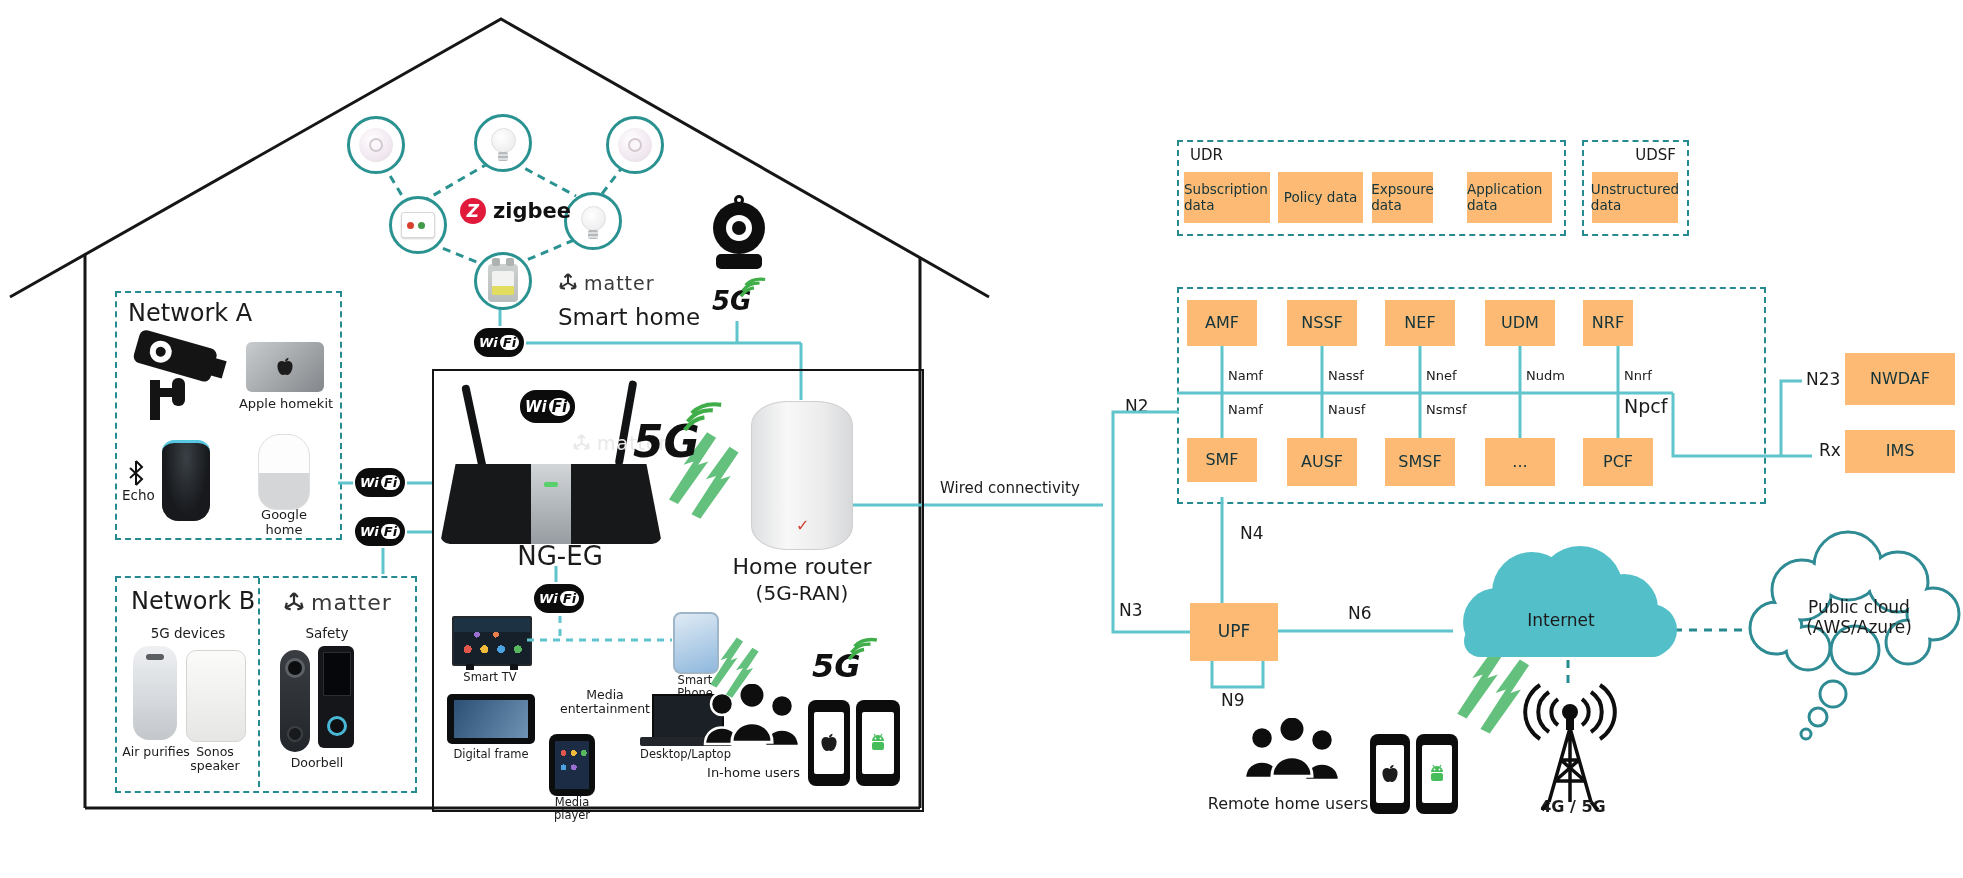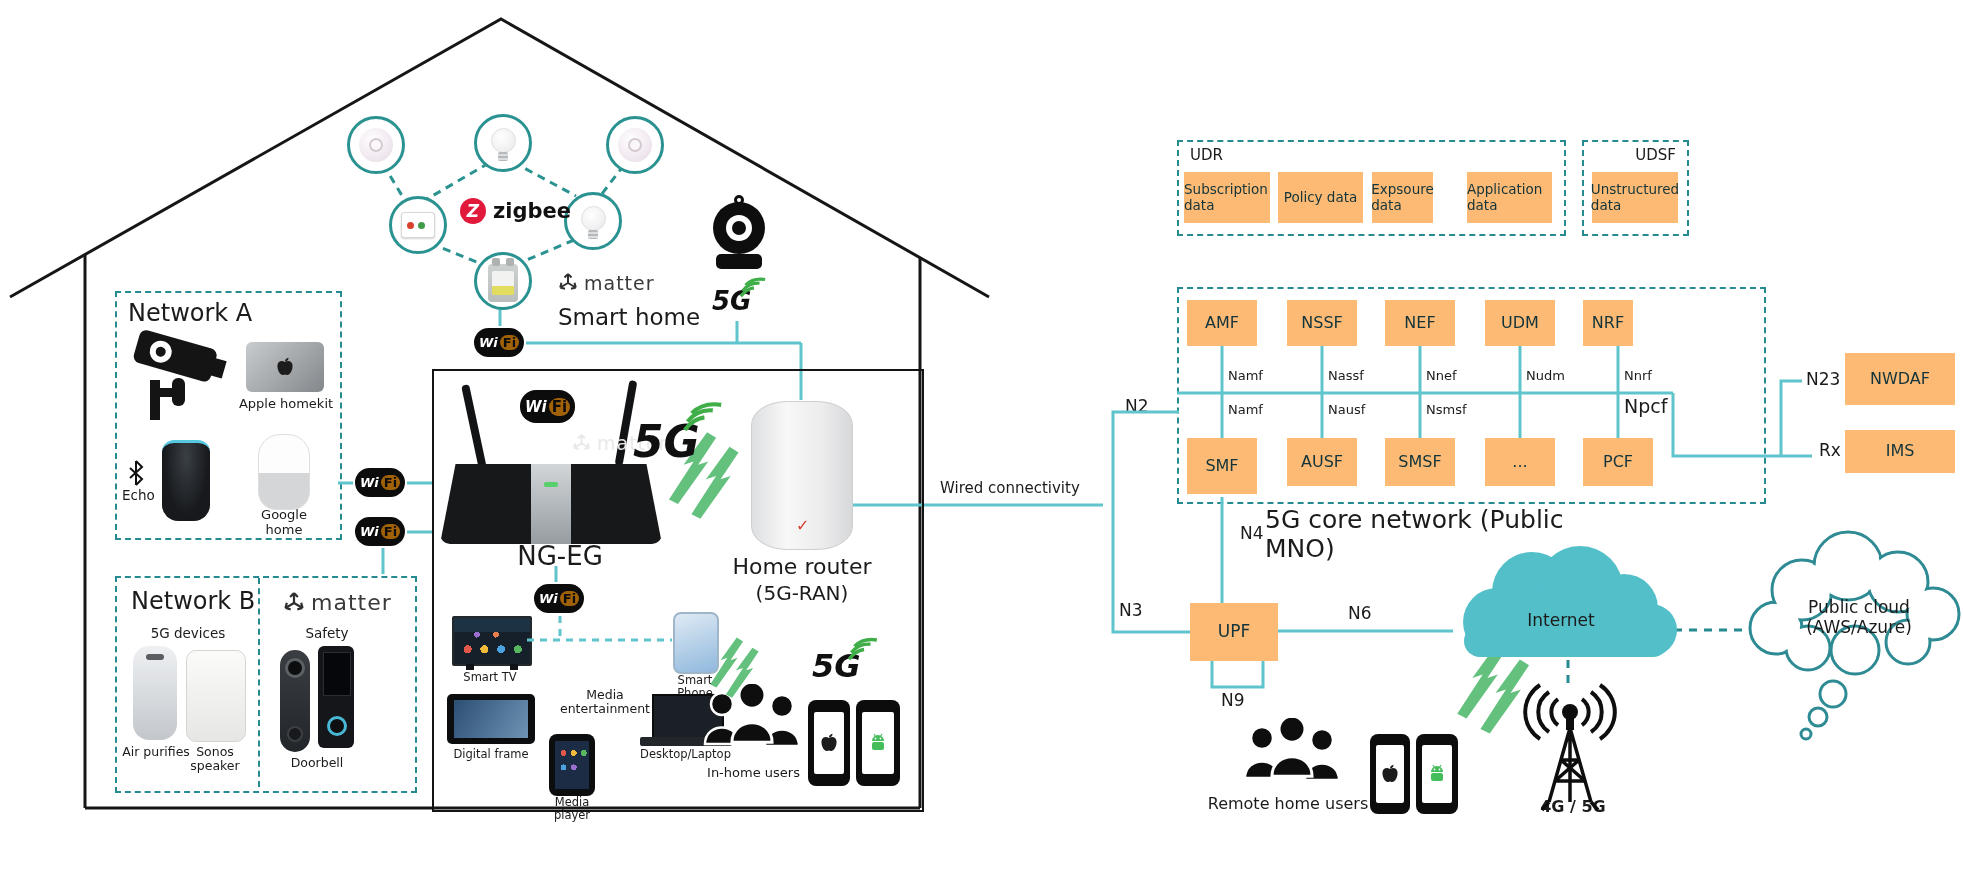--- a/index.html
+++ b/index.html
@@ -12,21 +12,21 @@
   .tbox{position:absolute;background:#fdba74;color:#12343a;display:flex;align-items:center;
         justify-content:center;text-align:left;line-height:1.15;font-size:16px}
   .dashbox{position:absolute;border:2.5px dashed #268a91;background:transparent}
   .solidbox{position:absolute;border:2.5px solid #141414}
   .zc{position:absolute;width:52px;height:52px;border:3px solid #2a9290;border-radius:50%;
       background:#fff;display:flex;align-items:center;justify-content:center;z-index:3}
   
   .wifi{position:absolute;height:29px;background:#0c0c0c;border-radius:16px;display:flex;
         align-items:center;justify-content:center;padding:0 5px;z-index:5;box-shadow:0 0 0 2px #fff}
   .wifi .wi{color:#fff;font-weight:bold;font-style:italic;font-size:13px}
-  .wifi .fi{background:#a16207;color:#0c0c0c;font-weight:bold;font-size:13px;
+  .wifi .fi{background:#ffffff;color:#0c0c0c;font-weight:bold;font-style:italic;font-size:13px;
             border-radius:9px;padding:0 3px;margin-left:2px}
   
   .fiveg{position:absolute;font-weight:bold;font-style:italic;color:#101010;line-height:1;z-index:5}
   .fiveg svg{position:absolute}
   
   .matter{position:absolute;display:flex;align-items:center;gap:6px;color:#3a3a3a;
           font-size:20px;letter-spacing:1px;z-index:5}
   
   .zigbee{position:absolute;display:flex;align-items:center;gap:7px;font-weight:bold;
           font-size:21px;color:#111;z-index:5}
@@ -474,26 +474,25 @@
   <div class="tbox" style="left:1583px;top:300px;width:50px;height:46px">NRF</div>
   <div class="lbl" style="left:1228px;top:369px;font-size:13px">Namf</div>
   <div class="lbl" style="left:1328px;top:369px;font-size:13px">Nassf</div>
   <div class="lbl" style="left:1426px;top:369px;font-size:13px">Nnef</div>
   <div class="lbl" style="left:1526px;top:369px;font-size:13px">Nudm</div>
   <div class="lbl" style="left:1624px;top:369px;font-size:13px">Nnrf</div>
   <div class="lbl" style="left:1228px;top:403px;font-size:13px">Namf</div>
   <div class="lbl" style="left:1328px;top:403px;font-size:13px">Nausf</div>
   <div class="lbl" style="left:1426px;top:403px;font-size:13px">Nsmsf</div>
   <div class="lbl" style="left:1624px;top:396px;font-size:19px">Npcf</div>
-  <div class="tbox" style="left:1187px;top:438px;width:70px;height:56px">SMF</div>
+  <div class="tbox" style="left:1187px;top:438px;width:70px;height:44px">SMF</div>
   <div class="tbox" style="left:1287px;top:438px;width:70px;height:48px">AUSF</div>
   <div class="tbox" style="left:1385px;top:438px;width:70px;height:48px">SMSF</div>
   <div class="tbox" style="left:1485px;top:438px;width:70px;height:48px">...</div>
   <div class="tbox" style="left:1583px;top:438px;width:70px;height:48px">PCF</div>
-  <div class="lbl" style="left:1265px;top:506px;width:340px;font-size:25px">5G core network (Public MNO)</div>
 
   <div class="lbl" style="left:1806px;top:370px;font-size:17px">N23</div>
   <div class="lbl" style="left:1817px;top:441px;font-size:17px;background:#fff;padding:0 2px">Rx</div>
   <div class="tbox" style="left:1845px;top:353px;width:110px;height:52px">NWDAF</div>
   <div class="tbox" style="left:1845px;top:430px;width:110px;height:43px">IMS</div>
 
   <div class="tbox" style="left:1190px;top:603px;width:88px;height:58px;font-size:17px">UPF</div>
 
   <div class="lbl c" style="left:1496px;top:611px;width:130px;font-size:17px;z-index:2">Internet</div>
   <div class="lbl c" style="left:1788px;top:598px;width:142px;font-size:17px;z-index:2">

